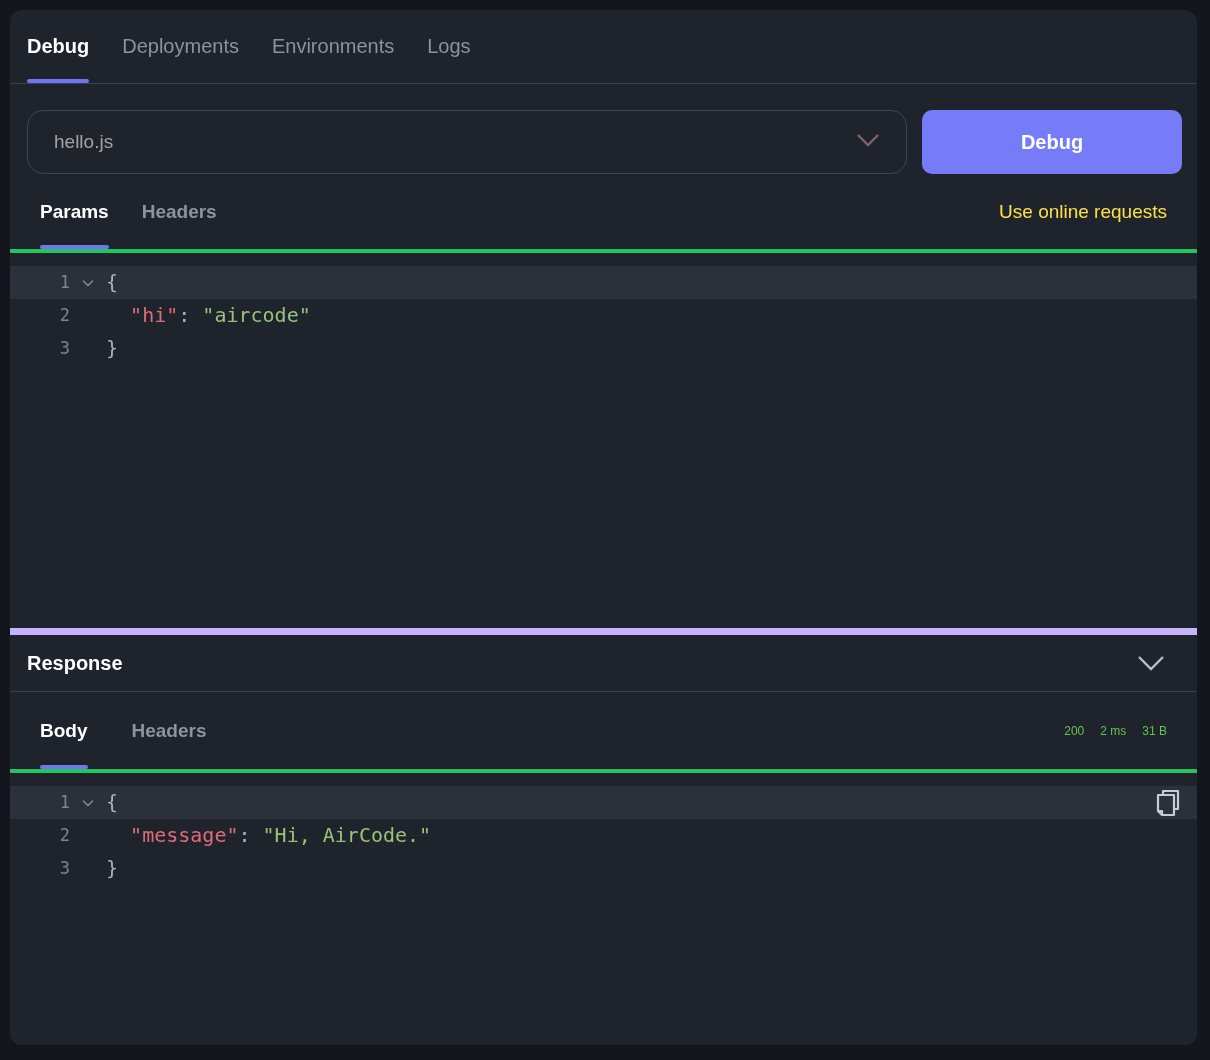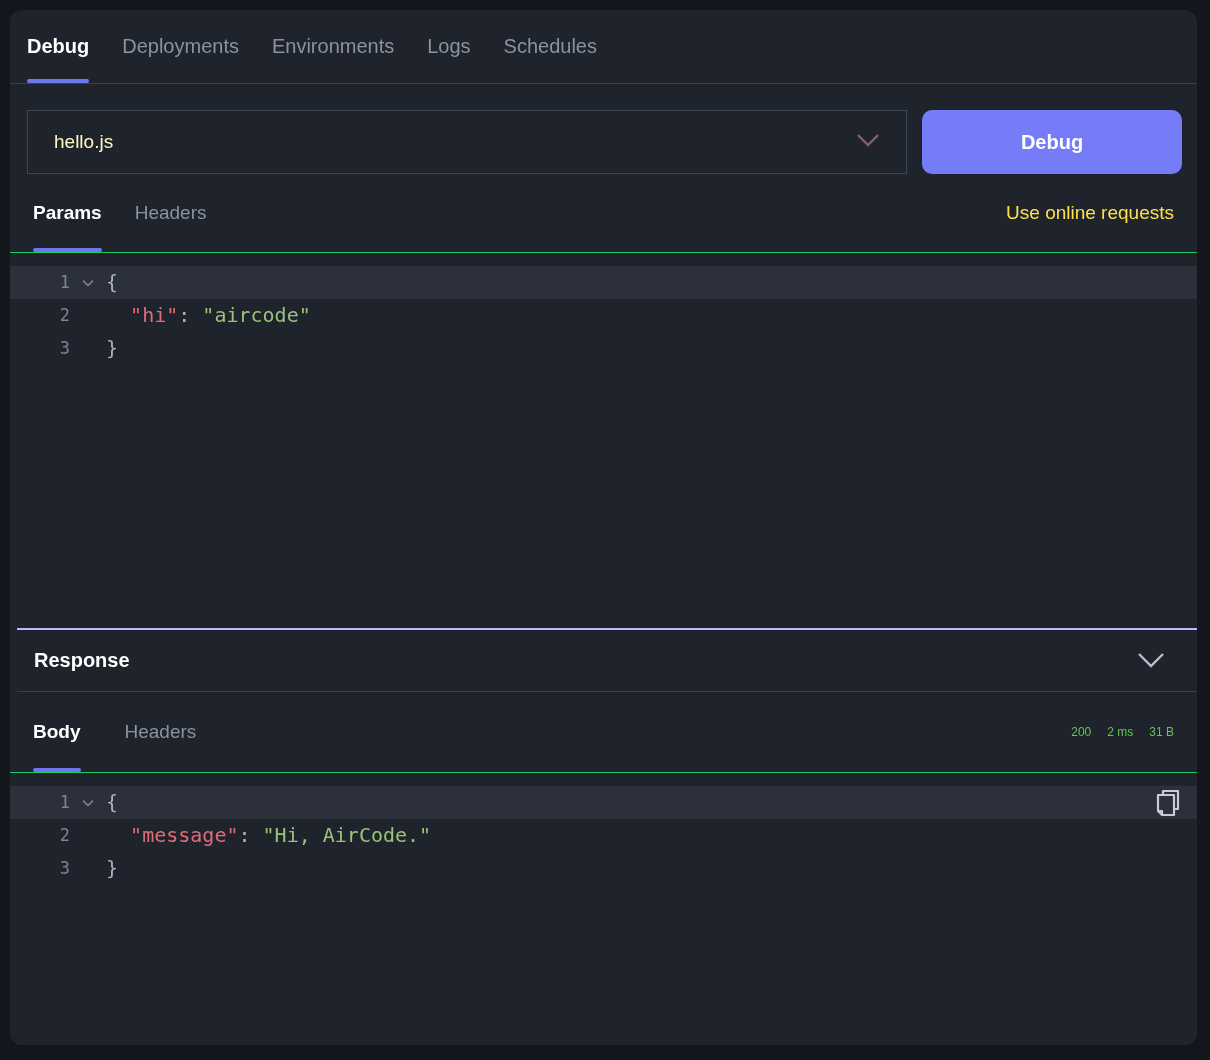--- a/index.html
+++ b/index.html
@@ -22,39 +22,39 @@
   }
   .nav-tab.active { color: #ffffff; font-weight: 700; }
   .nav-tab.active::after {
     content: ""; position: absolute; left: 0; right: 0; bottom: 0;
     height: 4px; background: #6e76f2; border-radius: 3px;
   }
 
   
   .controls { flex: 0 0 90px; display: flex; align-items: flex-end; gap: 15px; padding: 0 15px 0 17px; }
   .file-select {
-    flex: 1; height: 64px; border: 1px solid #3e4554; border-radius: 0;
+    flex: 1; height: 64px; border: 1px solid #3e4554; border-radius: 16px;
     display: flex; align-items: center; justify-content: space-between;
-    padding: 0 26px; color: #fef9c3; font-size: 19px; cursor: pointer; background: transparent;
+    padding: 0 26px; color: #a3a3a3; font-size: 19px; cursor: pointer; background: transparent;
   }
   .debug-btn {
     flex: 0 0 260px; height: 64px; background: #767cf8; border: none; border-radius: 10px;
     color: #ffffff; font-size: 20px; font-weight: 700; cursor: pointer;
   }
 
   
   .subtabs {
-    display: flex; align-items: stretch; gap: 33px; padding: 0 23px;
-    border-bottom: 1px solid #22c55e;
+    display: flex; align-items: stretch; gap: 33px; padding: 0 30px;
+    border-bottom: 4px solid #22c55e;
   }
   .subtabs.req { flex: 0 0 79px; }
   .subtabs.resp { flex: 0 0 81px; gap: 44px; }
   .subtab {
     position: relative; display: flex; align-items: center;
-    font-size: 19px; font-weight: 400; color: #8b92a0; cursor: pointer;
+    font-size: 19px; font-weight: 700; color: #8b92a0; cursor: pointer;
   }
   .subtab.active { color: #ffffff; font-weight: 700; }
   .subtab.active::after {
     content: ""; position: absolute; left: 0; right: 0; bottom: 0;
     height: 4px; background: #6e76f2; border-radius: 3px;
   }
   .right-slot { margin-left: auto; display: flex; align-items: center; gap: 16px; }
   .online-link { color: #fde047; font-size: 19px; font-weight: 500; cursor: pointer; }
   .status-item { color: #62c64f; font-size: 12px; font-weight: 500; }
 
@@ -70,38 +70,37 @@
   .ln { flex: 0 0 60px; text-align: right; color: #7d8494; font-size: 17px; }
   .fold { flex: 0 0 36px; display: flex; align-items: center; justify-content: center; }
   .code { white-space: pre; color: #abb2bf; }
   .tok-key { color: #e06c75; }
   .tok-str { color: #98c379; }
   .tok-brace, .tok-punct, .tok-plain { color: #abb2bf; }
 
   
   .resp-header {
     flex: 0 0 64px; display: flex; align-items: center; justify-content: space-between;
-    padding: 0 32px 0 17px; border-top: 2px solid #c4b5fd; border-bottom: 1px solid #3a4150; margin-left: 7px;
+    padding: 0 32px 0 17px; border-top: 7px solid #c4b5fd; border-bottom: 1px solid #3a4150;
   }
   .resp-title { color: #ffffff; font-size: 20px; font-weight: 700; }
   .icon-btn { background: none; border: none; cursor: pointer; display: flex; align-items: center; }
 
   .copy-btn { position: absolute; top: 14px; right: 14px; }
 </style>
 </head>
 <body>
 
 <div class="panel">
 
   <div class="navbar">
     <div class="nav-tab active">Debug</div>
     <div class="nav-tab">Deployments</div>
     <div class="nav-tab">Environments</div>
     <div class="nav-tab">Logs</div>
-    <div class="nav-tab">Schedules</div>
   </div>
 
   <div class="controls">
     <div class="file-select">
       <span>hello.js</span>
       <span class="icon">
         <svg width="24" height="15" viewBox="0 0 24 15">
             <polyline points="2,2 12,12 22,2" fill="none" stroke="#8a5f6b" stroke-width="2.4"></polyline>
           </svg>
       </span>

